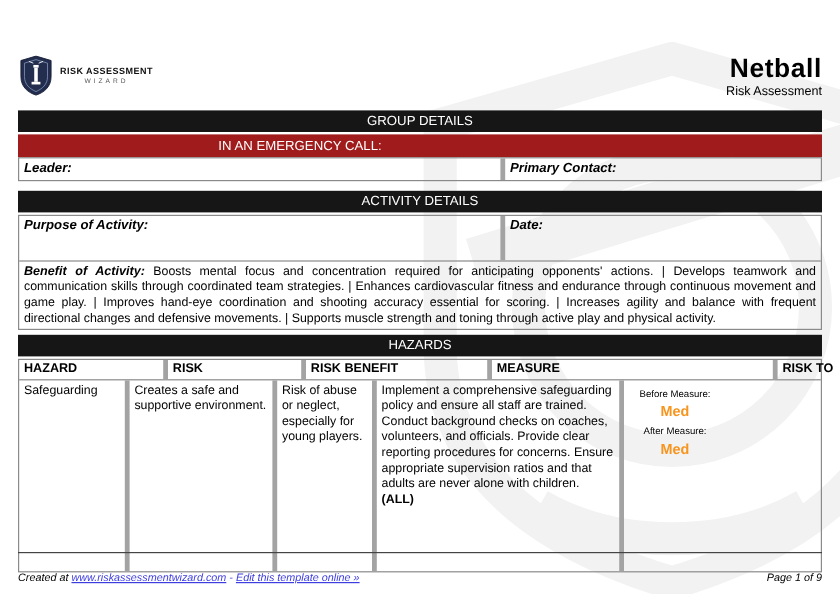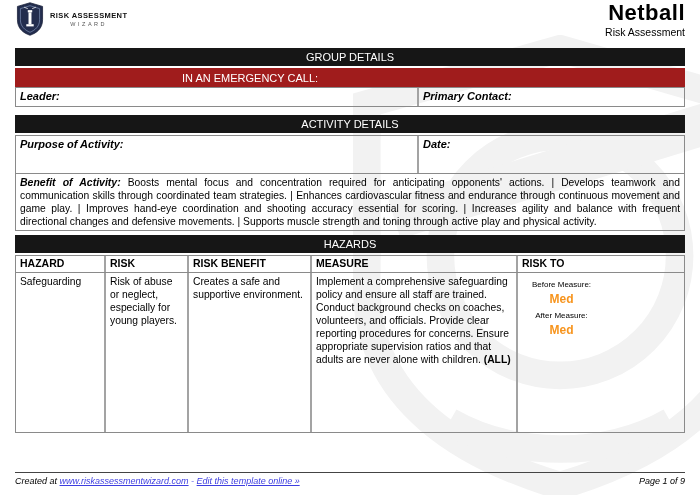--- a/index.html
+++ b/index.html
@@ -2,21 +2,21 @@
 <html><head>
 <meta charset="utf-8">
 <style>
   * { margin:0; padding:0; box-sizing:border-box; }
   body { background:#e9e9e9; font-family:"Liberation Sans", sans-serif; }
   .page{
     position:relative; width:700px; height:495px; background:#ffffff;
     overflow:hidden; color:#000;
   }
   .watermark{ position:absolute; left:330px; top:35px; z-index:0; }
-  .content{ position:relative; z-index:1; padding:2px 15px 0 15px; }
+  .content{ position:relative; z-index:1; padding:2px 15px 0 15px;margin-top:44px; }
 
   
   .header{ display:flex; justify-content:space-between; align-items:flex-start; height:38px; }
   .brand{ display:flex; align-items:center; gap:5px; }
   .brand-text{ text-align:center; }
   .brand-line1{ font-size:7.5px; font-weight:bold; letter-spacing:0.4px; color:#111; }
   .brand-line2{ font-size:5.5px; color:#555; letter-spacing:2.5px; margin-top:1px; }
   .doc-title-wrap{ text-align:right; }
   .doc-title{ font-size:22px; font-weight:bold; letter-spacing:0.5px; line-height:22px; }
   .doc-subtitle{ font-size:10.5px; margin-top:2px; }
@@ -24,52 +24,52 @@
   
   .bar{ height:18px; background:#161616; color:#fff; font-weight:normal; font-size:11px;
         display:flex; align-items:center; justify-content:center; margin-bottom:2px; }
   .bar-red{ height:19px; background:#a01c1c; margin-bottom:0; justify-content:flex-start; }
   .bar-red .red-inner{ width:470px; text-align:center; }
 
   
   .tbl{ border:1px solid #8a8a8a; background:transparent; }
   .trow{ display:flex; border-top:1px solid #8a8a8a; }
   .trow:first-child{ border-top:none; }
-  .tcell{ border-left:2px solid #a3a3a3; padding:2px 4px; }
+  .tcell{ border-left:4px solid #a3a3a3; padding:2px 4px; }
   .tcell:first-child{ border-left:none; }
   .lbl{ font-weight:bold; font-size:11px;font-style:italic; }
 
   .sec-group{ margin-top:8px; }
   .row-leader{ height:18px; }
   .row-participants{ height:27px; }
   .c401{ flex:0 0 401px; }
   .c465{ flex:0 0 465px; }
   .cfill{ flex:1 1 auto; }
 
   .sec-activity{ margin-top:8px; }
   .row-purpose{ height:37px; }
   .row-benefit{ min-height:54px; }
   .benefit-cell{ flex:1 1 auto; font-size:10.3px; line-height:13px; text-align:justify; }
   .benefit-cell .lbl{ font-size:10.5px; }
 
   .sec-hazards{ margin-top:4px; }
-  .hz-head{ height:16px; }
+  .hz-head{ height:16px;gap:32px; }
   .hz-head .tcell{ font-weight:bold; font-size:10.5px; padding:1px 4px; }
   .hz-row{ height:160px; }
   .hz-row .tcell{ font-size:10.3px; line-height:13px; }
   .hc1{ flex:0 0 88px; } .hc2{ flex:0 0 83px; } .hc3{ flex:0 0 123px; }
   .hc4{ flex:0 0 206px; } .hc5{ flex:0 0 81px; } .hc6{ flex:0 0 89px; }
   .risk-level-cell{ text-align:center; }
   .rl-small{ font-size:8px; margin-top:3px; }
   .rl-med{ font-size:12px; font-weight:bold; color:#f7941d; margin-top:2px; }
   .measure-tag{ font-weight:bold; }
 
   
   .footer{ position:absolute; left:15px; right:15px; bottom:9px; z-index:1;
-           border-top:1px solid #444; padding-top:3px;
+           border-top:1px solid #444; padding-top:15px;
            display:flex; justify-content:space-between;
            font-size:9px; font-style:italic;align-items:flex-end; }
   .f-left{ white-space:nowrap; }
   .link{ color:#3d3de0; text-decoration:underline; cursor:pointer; }
   .f-dash{ color:#3d3de0; }
 </style>
 </head>
 <body>
 
 <div class="page">
@@ -138,22 +138,22 @@
       <div class="tbl">
         <div class="trow hz-head">
           <div class="tcell hc1">HAZARD</div>
           <div class="tcell hc2">RISK</div>
           <div class="tcell hc3">RISK BENEFIT</div>
           <div class="tcell hc4">MEASURE</div>
           <div class="tcell hc5">RISK TO</div>
         </div>
         <div class="trow hz-row">
           <div class="tcell hc1">Safeguarding</div>
+          <div class="tcell hc3">Creates a safe and supportive environment.</div>
           <div class="tcell hc2">Risk of abuse or neglect, especially for young players.</div>
-          <div class="tcell hc3">Creates a safe and supportive environment.</div>
           <div class="tcell hc4">
             <span>Implement a comprehensive safeguarding policy and ensure all staff are trained. Conduct background checks on coaches, volunteers, and officials. Provide clear reporting procedures for concerns. Ensure appropriate supervision ratios and that adults are never alone with children.</span>
             <span class="measure-tag">(ALL)</span>
           </div>
           <div class="tcell hc6 risk-level-cell">
             <div class="rl-small">Before Measure:</div>
             <div class="rl-med">Med</div>
             <div class="rl-small">After Measure:</div>
             <div class="rl-med">Med</div>
           </div>

